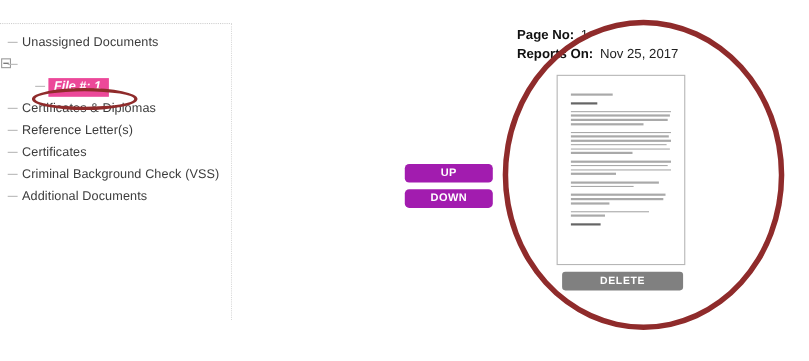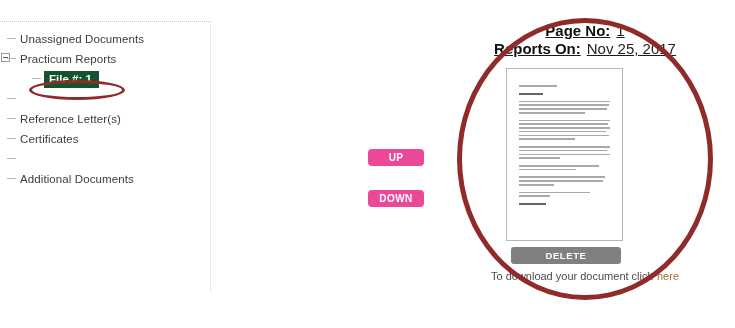--- a/index.html
+++ b/index.html
@@ -74,26 +74,27 @@
   
   .tree-node.child {
     padding-left: 44px;
   }
   .tree-node.child .elbow {
     left: 32px;
     width: 9px;
   }
   .sel-label {
     display: inline-block;
-    background: #14532d;
+    background: #ec4899;
     color: #ffffff;
     font-size: 11.5px;
     font-weight: bold;
     padding: 1px 7px 2px 5px;
     line-height: 14px;
+    font-style: italic;
   }
 
   
   #file-annotation-ellipse {
     position: absolute;
     left: 29px;
     top: 80px;
     width: 96px;
     height: 20px;
     border: 3px solid #8f2b2b;
@@ -104,53 +105,52 @@
 
   
   #reorder-buttons {
     position: absolute;
     left: 368px;
     top: 149px;
     width: 56px;
   }
   .gray-btn {
     display: block;
-    width: 56px;
+    width: 80px;
     height: 17px;
     line-height: 17px;
     text-align: center;
-    background: #ec4899;
+    background: #a21caf;
     color: #ffffff;
     font-size: 10px;
     font-weight: bold;
     letter-spacing: .4px;
     border: none;
     border-radius: 4px;
     padding: 0;
     font-family: "Liberation Sans", sans-serif;
     cursor: pointer;
   }
-  #down-button { margin-top: 24px; }
+  #down-button { margin-top: 6px; }
 
   
   #doc-viewer {
     position: absolute;
     left: 470px;
     top: 22px;
     width: 230px;
     height: 270px;
   }
   .meta-row {
-    text-align: center;
-    font-size: 15px;
+    text-align: left;
+    font-size: 12px;
     color: #1a1a1a;
     height: 18px;
     line-height: 18px;
     white-space: nowrap;
-    text-decoration: underline;
   }
   .meta-label {
     font-weight: bold;
     color: #111111;
   }
   .meta-value {
     color: #1f1f1f;
     margin-left: 6px;
   }
 
@@ -241,45 +241,46 @@
       <span class="elbow"></span>
       <span class="node-label">Unassigned Documents</span>
     </li>
 
 
     <li class="tree-node">
       <span class="expander">
           <span class="bar"></span>
         </span>
       <span class="elbow"></span>
-      <span class="node-label">Practicum Reports</span>
     </li>
 
     <li class="tree-node child">
       <span class="elbow"></span>
       <span class="sel-label">File #: 1</span>
     </li>
 
     <li class="tree-node">
       <span class="elbow"></span>
+      <span class="node-label">Certificates &amp; Diplomas</span>
     </li>
 
 
     <li class="tree-node">
       <span class="elbow"></span>
       <span class="node-label">Reference Letter(s)</span>
     </li>
 
     <li class="tree-node">
       <span class="elbow"></span>
       <span class="node-label">Certificates</span>
     </li>
 
     <li class="tree-node">
       <span class="elbow"></span>
+      <span class="node-label">Criminal Background Check (VSS)</span>
     </li>
 
     <li class="tree-node">
       <span class="elbow"></span>
       <span class="node-label">Additional Documents</span>
     </li>
 
   </ul>
 </div>
 
@@ -342,19 +343,16 @@
         <div class="tline" style="width:34%"></div>
       </div>
       <div class="tpara">
         <div class="tline b" style="width:30%"></div>
       </div>
     </div>
   </div>
 
   <button id="delete-button">DELETE</button>
 
-  <div id="download-line">
-    <span>To download your document click</span><a href="#" id="download-link">here</a>
-  </div>
 
 </div>
 
 <div id="viewer-annotation-ellipse"></div>
 
 </body></html>

